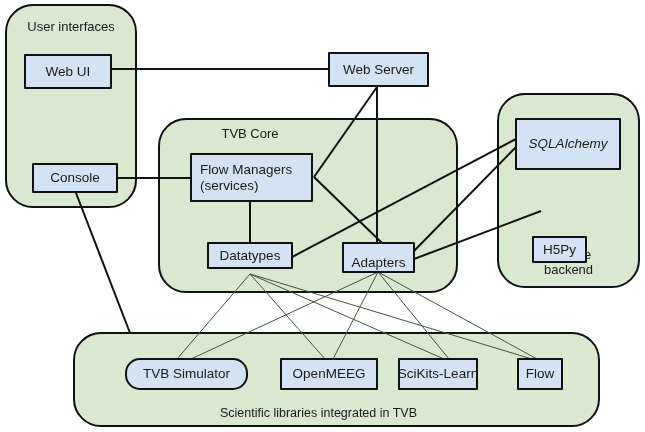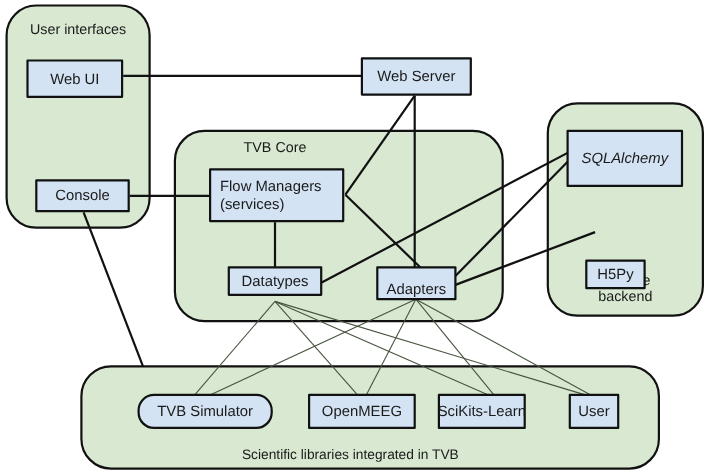--- a/index.html
+++ b/index.html
@@ -184,16 +184,16 @@
 
   <div class="node" id="n-openmeeg">
     <span>OpenMEEG</span>
   </div>
 
   <div class="node" id="n-scikits">
     <span>SciKits-Learn</span>
   </div>
 
   <div class="node" id="n-nipy">
-    <span>User</span>
+    <span>Flow</span>
   </div>
 
 </div>
 
 </body></html>

